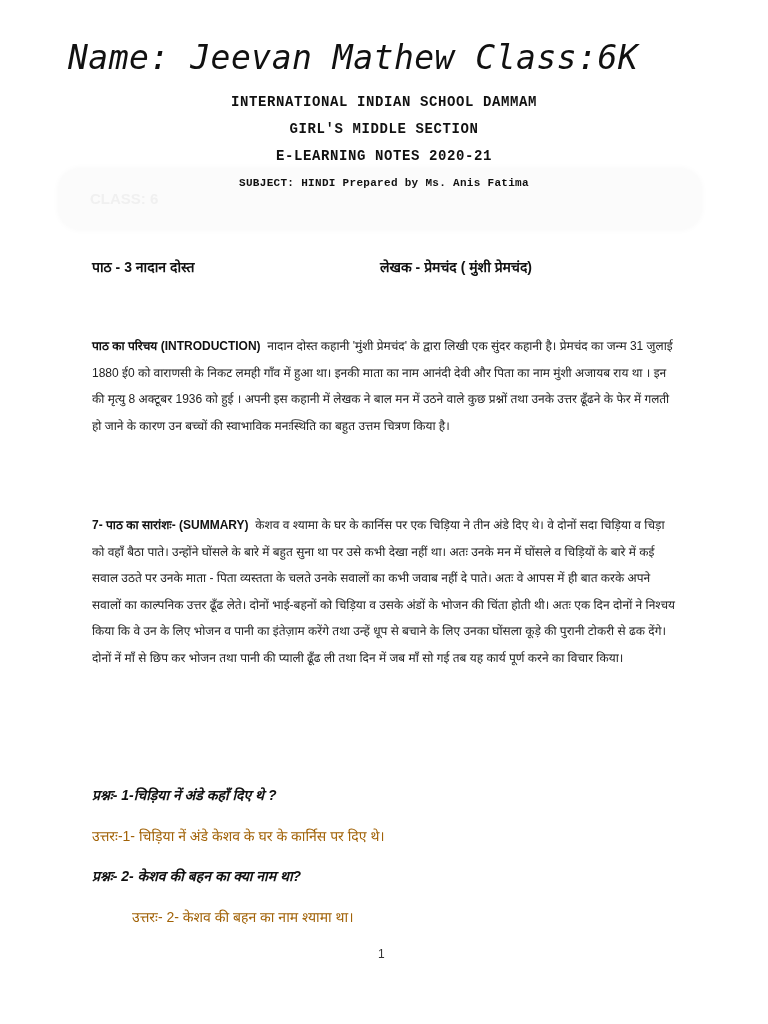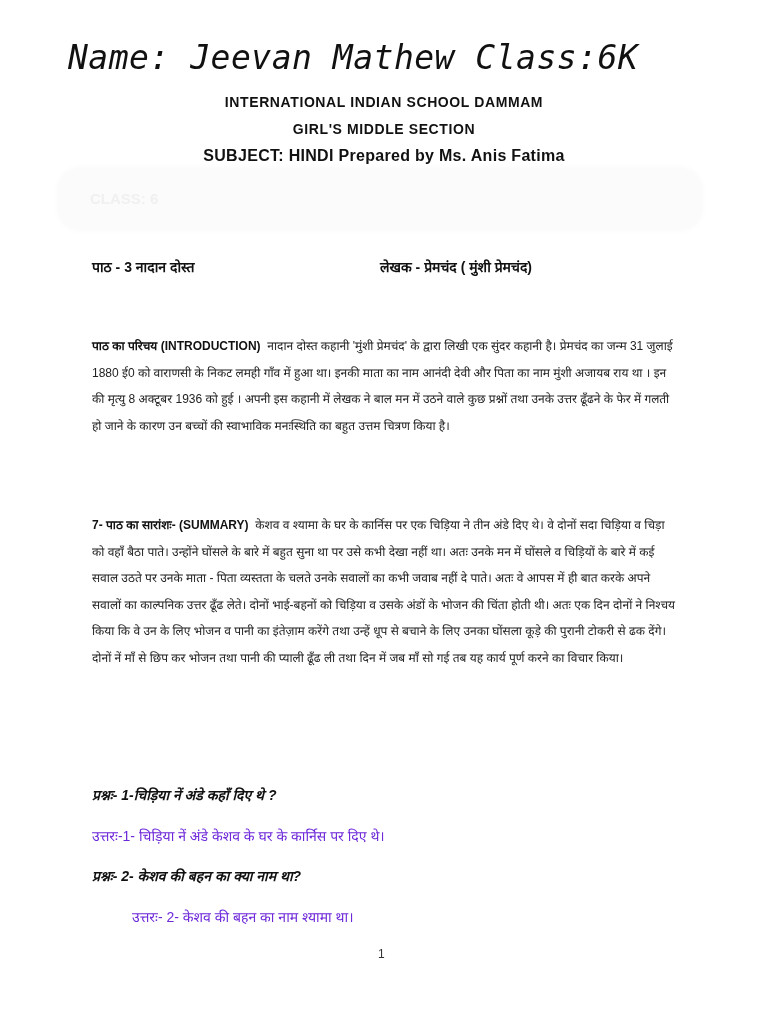--- a/index.html
+++ b/index.html
@@ -43,33 +43,33 @@
       font-size: 15px;
       font-weight: bold;
       color: #f0f0f0;
     }
     .header-block {
       position: absolute;
       left: 0;
       top: 92px;
       width: 768px;
       text-align: center;
-      font-family: Liberation Sans, sans-serif;
+      font-family: Liberation Mono, monospace;
       font-weight: bold;
       font-size: 14px;
       letter-spacing: 0.6px;
       color: #111;
     }
     .header-block div {
       height: 27px;
       line-height: 20px;
     }
     .header-block .subject {
       letter-spacing: 0.3px;
-      font-size: 16px;
+      font-size: 11px;
     }
     .lesson-row {
       position: absolute;
       top: 257px;
       left: 92px;
       width: 600px;
       font-size: 14px;
       font-weight: bold;
       color: #111;
     }
@@ -83,21 +83,21 @@
       line-height: 26.5px;
       color: #222;
     }
     .body-text b { color: #111; }
     .intro { top: 333px; }
     .summary { top: 512px; }
     .qa {
       position: absolute;
       left: 92px;
       font-size: 14px;
-      color: #6d28d9;
+      color: #a16207;
       white-space: nowrap;
     }
     .qa.q { font-weight: bold; color: #111; font-style: italic; }
     .page-number {
       position: absolute;
       left: 378px;
       top: 947px;
       font-size: 12px;
       color: #333;
     }
@@ -106,20 +106,21 @@
 <body>
 
 <div class="name-line">Name: Jeevan Mathew Class:6K</div>
 
 <div class="ghost-box"></div>
 <div class="ghost-text">CLASS: 6</div>
 
 <div class="header-block">
   <div>INTERNATIONAL INDIAN SCHOOL DAMMAM</div>
   <div>GIRL'S MIDDLE SECTION</div>
+  <div>E-LEARNING NOTES 2020-21</div>
   <div class="subject">SUBJECT: HINDI Prepared by Ms. Anis Fatima</div>
 </div>
 
 <div class="lesson-row">
   <span class="left">पाठ - 3 नादान दोस्त</span>
   <span class="right">लेखक - प्रेमचंद ( मुंशी प्रेमचंद)</span>
 </div>
 
 <div class="body-text intro">
   <b>पाठ का परिचय (INTRODUCTION)</b>&nbsp;

